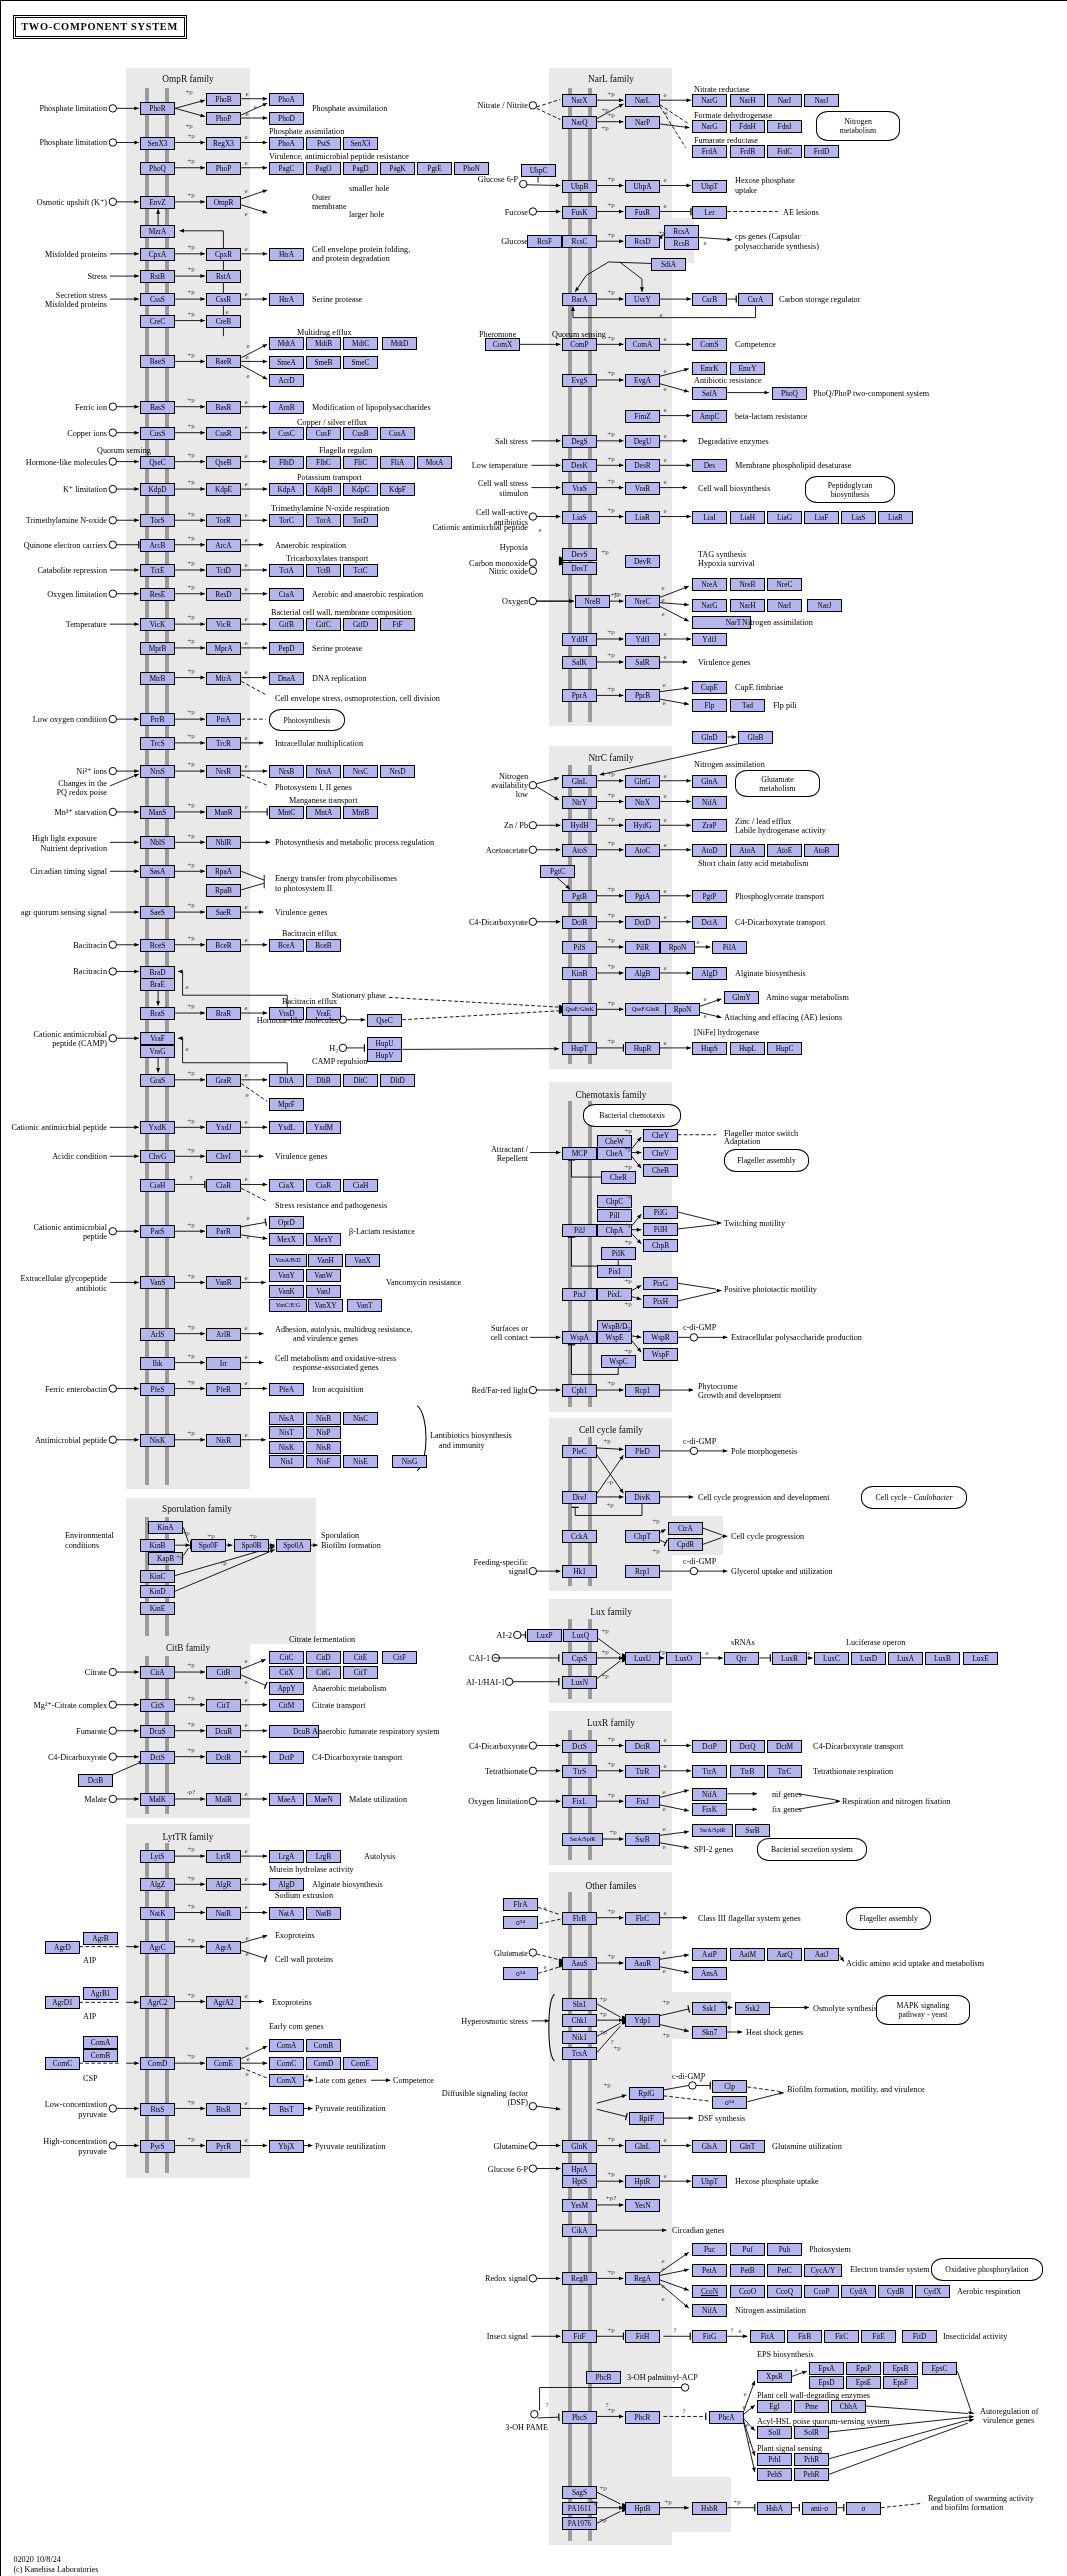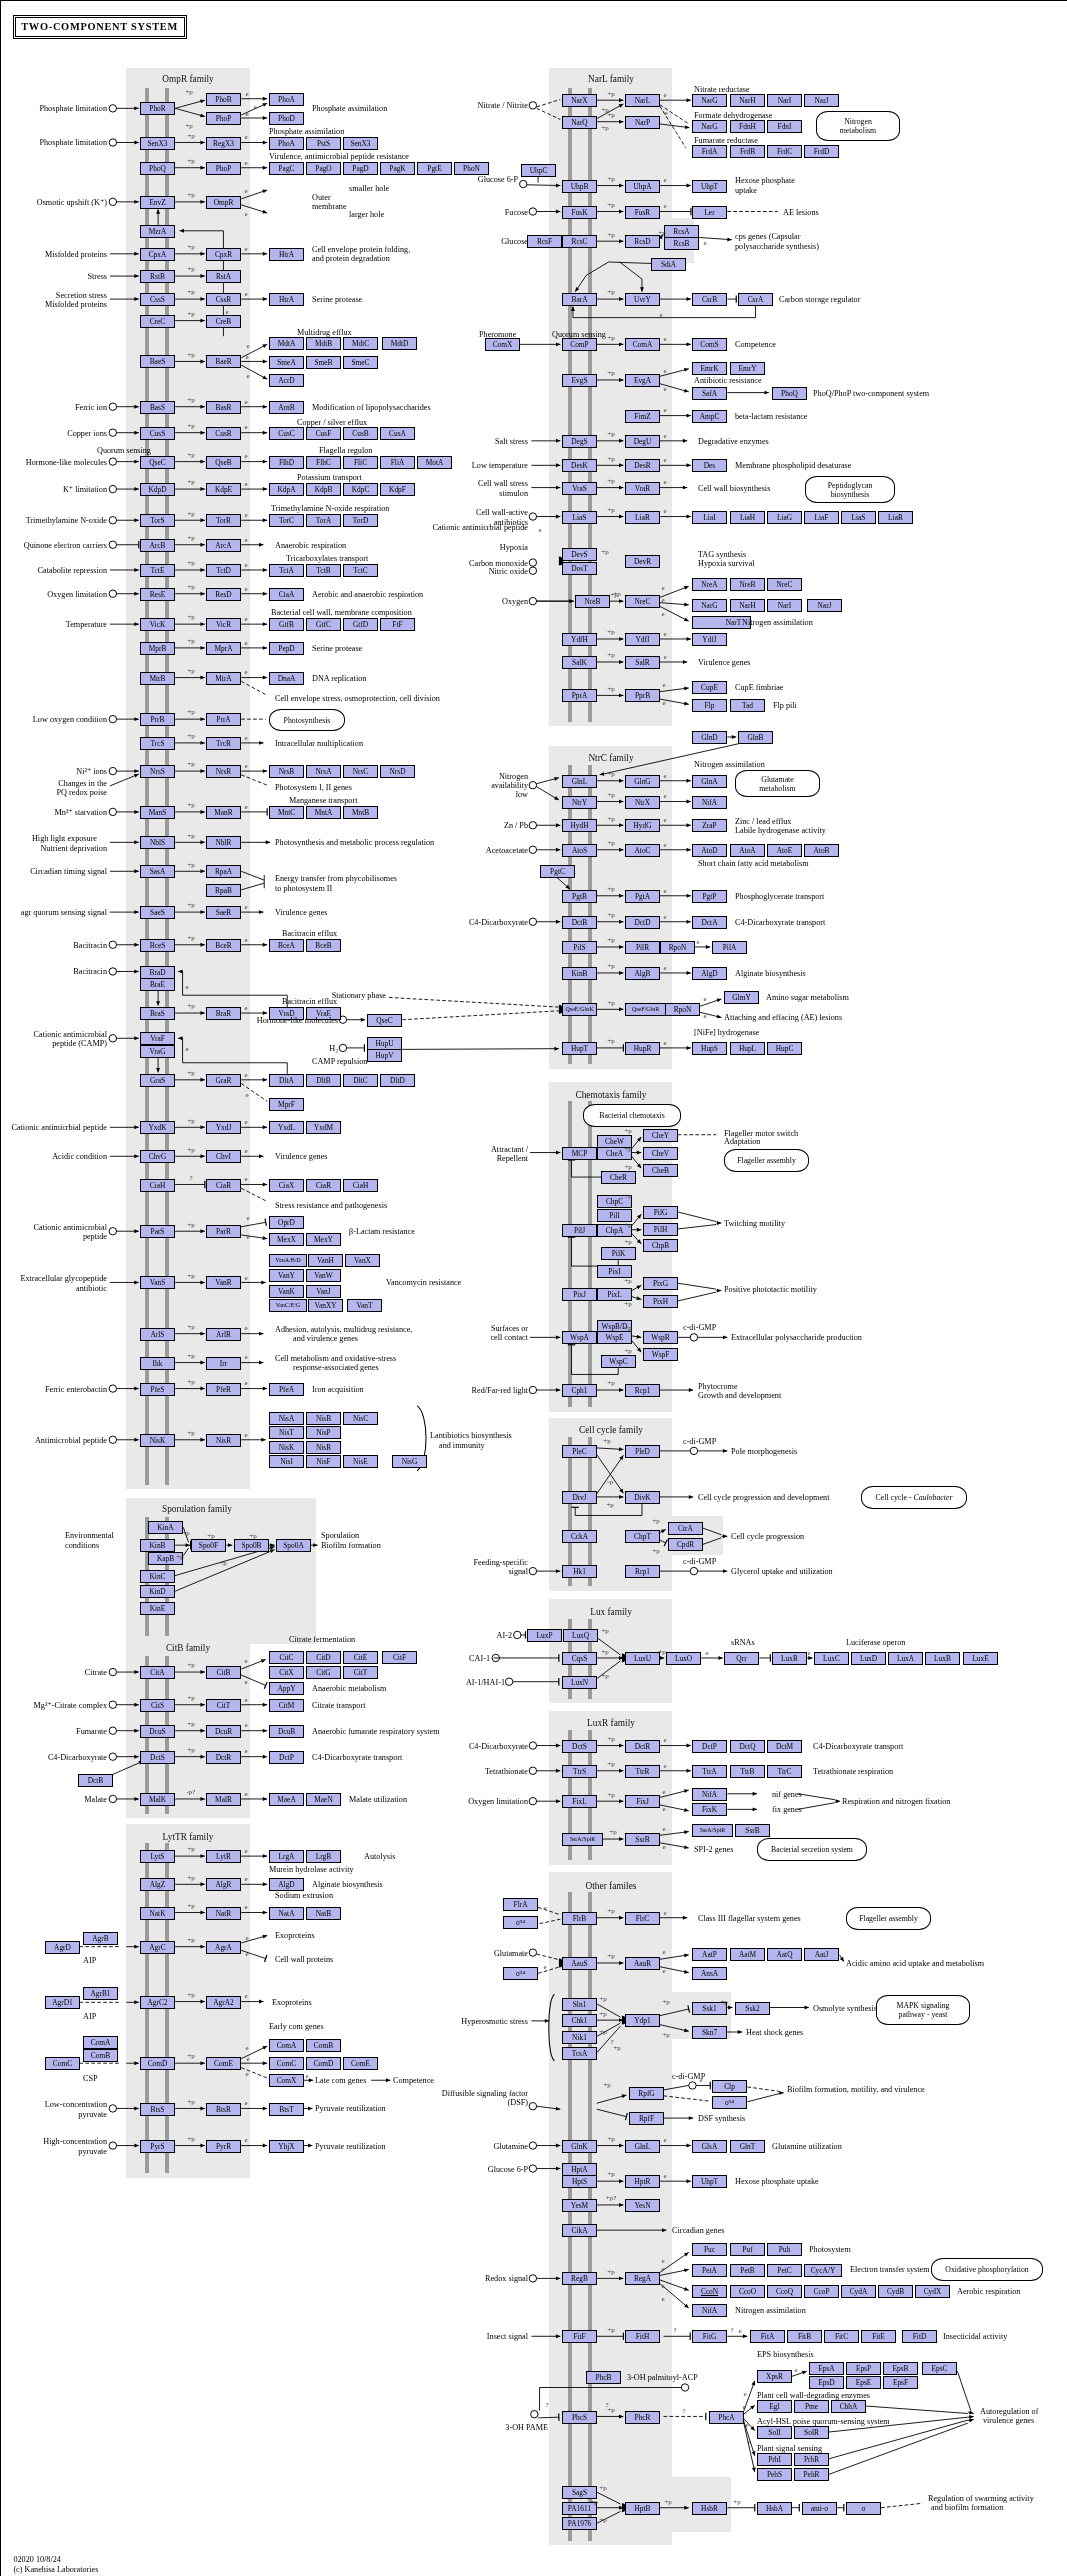--- a/index.html
+++ b/index.html
@@ -1200,21 +1200,21 @@
       <div class="gbox" style="left: 140px; top: 1699px; width: 33px;">CitS</div>
       <div class="lab" style="left: 191px; top: 1698px;">+p</div>
       <div class="gbox" style="left: 206px; top: 1699px; width: 33px;">CitT</div>
       <div class="lab" style="left: 246px; top: 1700px;">e</div>
       <div class="gbox" style="left: 269px; top: 1699px; width: 33px;">CitM</div>
       <div class="txt r" style="left: 107px; top: 1731px;">Fumarate</div>
       <div class="gbox" style="left: 140px; top: 1725px; width: 33px;">DcuS</div>
       <div class="lab" style="left: 191px; top: 1724px;">+p</div>
       <div class="gbox" style="left: 206px; top: 1725px; width: 33px;">DcuR</div>
       <div class="lab" style="left: 246px; top: 1725px;">e</div>
-      <div class="gbox" style="left: 269px; top: 1725px; width: 33px;">DcuB</div>
+      <div class="gbox" style="left: 269px; top: 1725px; width: 33px; padding-left: 15px;">DcuB</div>
       <div class="txt r" style="left: 107px; top: 1757px;">C4-Dicarboxyrate</div>
       <div class="gbox" style="left: 140px; top: 1751px; width: 33px;">DctS</div>
       <div class="lab" style="left: 191px; top: 1750px;">+p</div>
       <div class="gbox" style="left: 206px; top: 1751px; width: 33px;">DctR</div>
       <div class="lab" style="left: 246px; top: 1751px;">e</div>
       <div class="gbox" style="left: 269px; top: 1751px; width: 33px;">DctP</div>
       <div class="txt r" style="left: 107px; top: 1799px;">Malate</div>
       <div class="gbox" style="left: 140px; top: 1793px; width: 33px;">MalK</div>
       <div class="lab" style="left: 191px; top: 1792px;">-p?</div>
       <div class="gbox" style="left: 206px; top: 1793px; width: 33px;">MalR</div>

